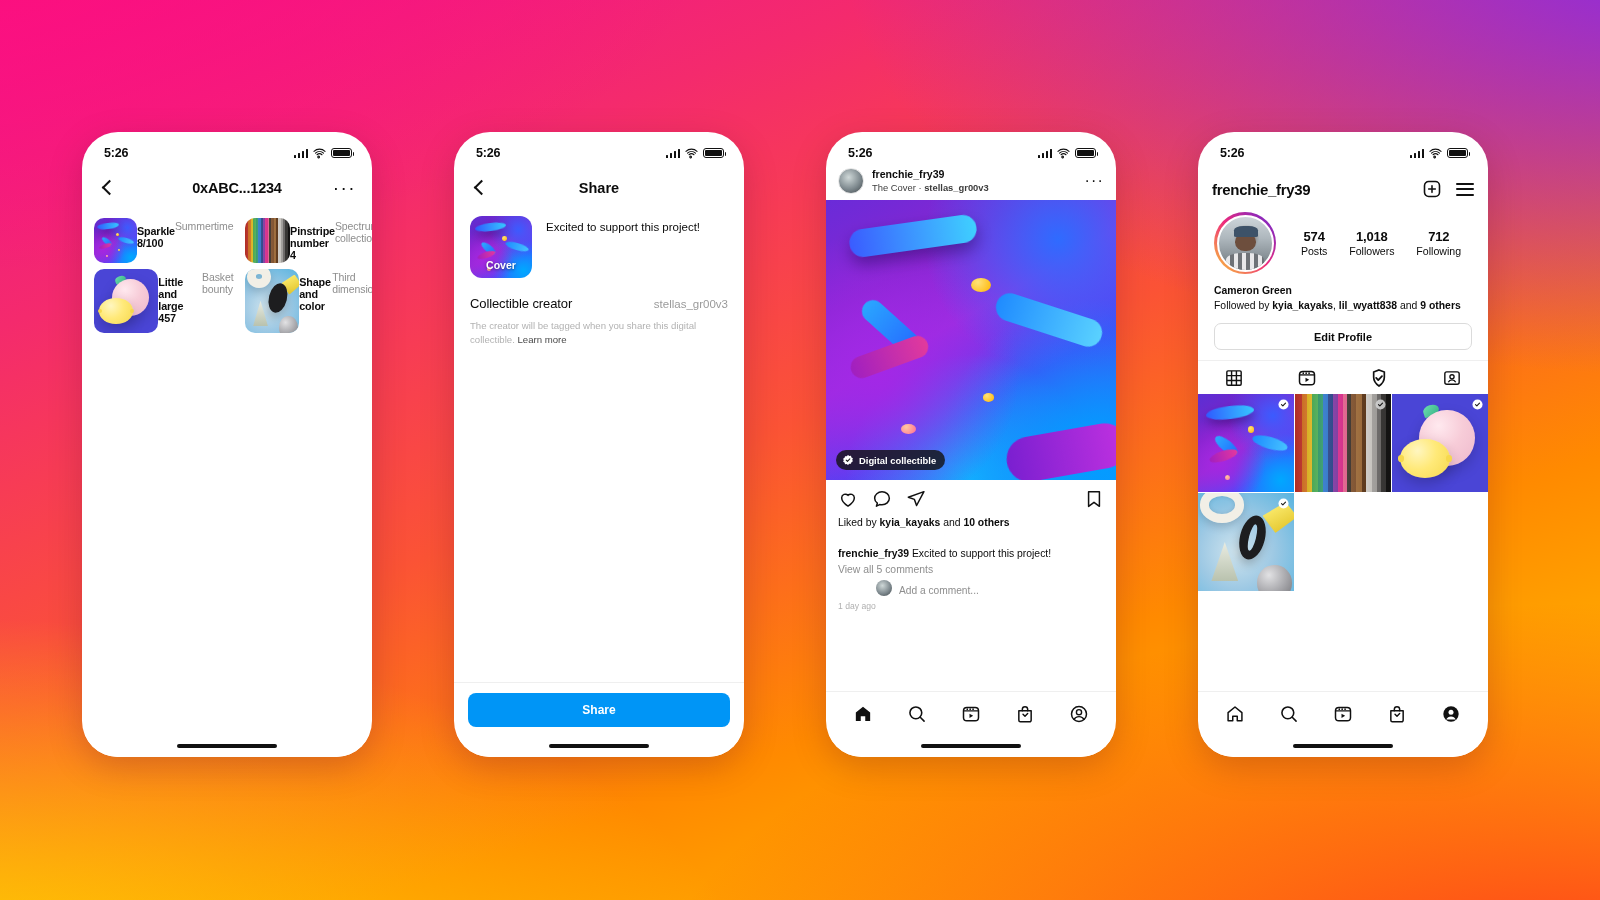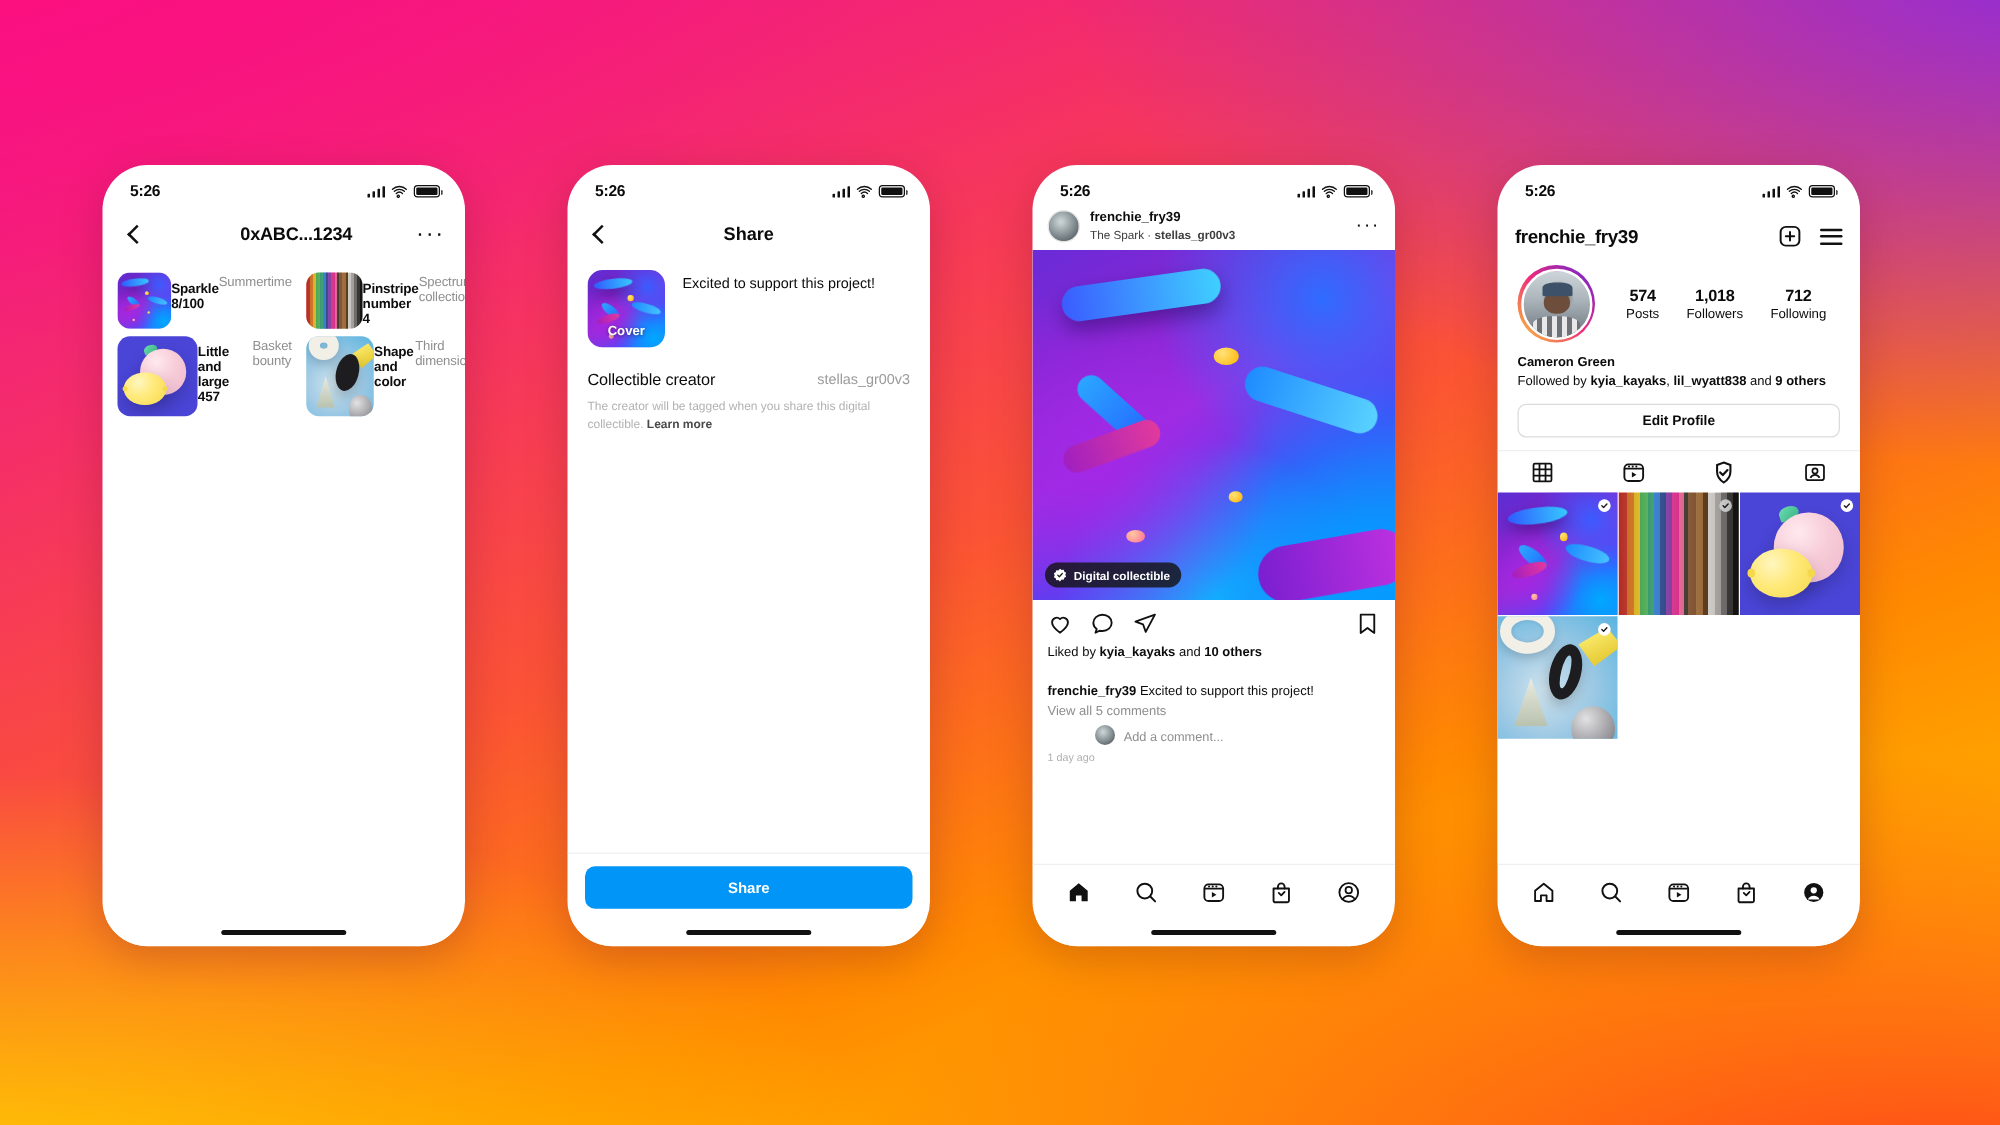--- a/index.html
+++ b/index.html
@@ -220,21 +220,21 @@
   .caption-txt{ font-size:11.5px; color:#0b0b0b; padding-top:4px; line-height:1.35;}
   .share-row{
     display:flex; align-items:center; justify-content:space-between;
     padding: 18px 16px 0 16px;
   }
   .share-row .lbl{ font-size:13px; color:#0b0b0b; letter-spacing:-0.1px;}
   .share-row .val{ font-size:11.5px; color:#9a9a9a;}
   .share-note{
     padding: 8px 16px 0 16px; font-size:9.6px; color:#b2b2b2; line-height:1.45;
   }
-  .share-note b{ color:#4a4a4a; font-weight:700;}
+  .share-note b{ color:#4a4a4a; font-weight:400;}
   .adv-row{
     padding: 22px 16px 0 16px; font-size:10.5px; color:#9a9a9a;
     display:flex; align-items:center; gap:6px;
   }
   .adv-chev{ width:6px;height:6px;border-top:1.4px solid #9a9a9a;border-right:1.4px solid #9a9a9a;transform:rotate(45deg);}
   .share-spacer{ flex:1 1 auto;}
   .share-btn-wrap{ padding: 10px 14px 8px 14px; border-top:1px solid #efefef;}
   .share-btn{
     width:100%; height:34px; border:none; border-radius:8px;
     background:#0095f6; color:#fff; font-size:12px; font-weight:700;
@@ -534,21 +534,21 @@
             <span></span>
           </span>
       </div>
     </div>
 
 
     <div class="post-head">
       <div class="avatar-sm"></div>
       <div>
         <div class="post-user">frenchie_fry39</div>
-        <div class="post-sub"><span>The Spark</span><span> · </span><b>stellas_gr00v3</b></div>
+        <div class="post-sub"><span>The Cover</span><span> · </span><b>stellas_gr00v3</b></div>
       </div>
       <div class="post-more">···</div>
     </div>
 
     <div class="post-img">
       <span class="pb pb1"></span>
         <span class="pb pb2"></span>
         <span class="pb pb3"></span>
       <span class="pb pb4"></span>
         <span class="pb pb5"></span>

